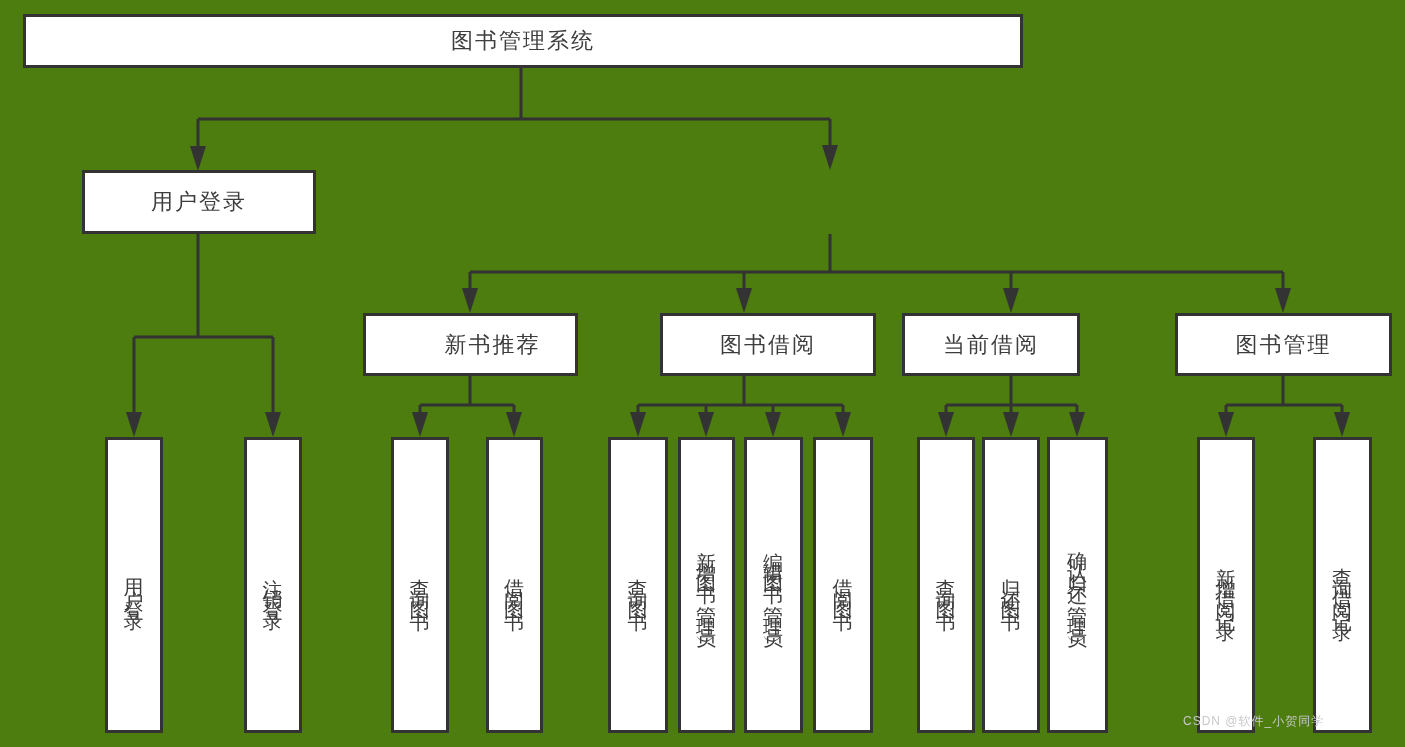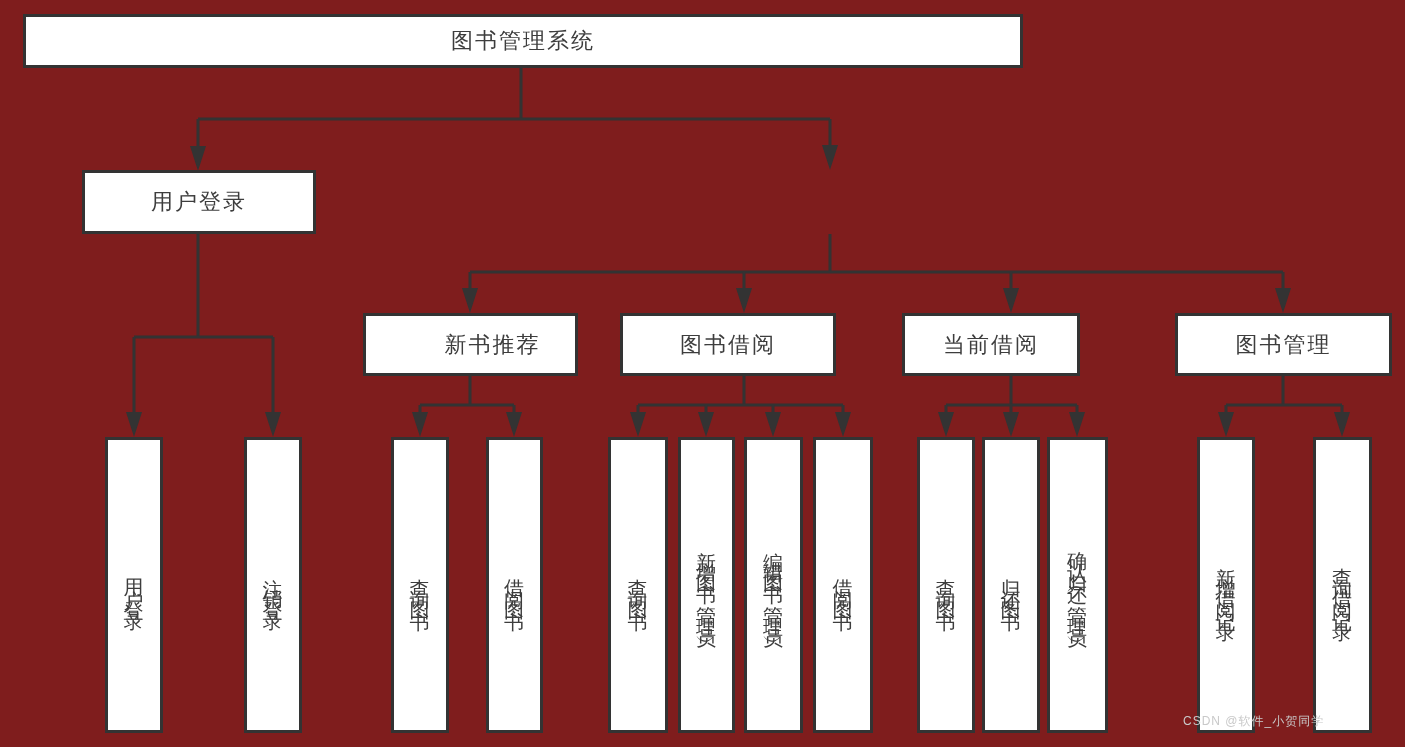--- a/index.html
+++ b/index.html
@@ -5,21 +5,21 @@
   html, body {
     margin: 0;
     padding: 0;
     background: #ffffff;
     font-family: "Liberation Sans", "DejaVu Sans", sans-serif;
   }
   #stage {
     position: relative;
     width: 1405px;
     height: 747px;
-    background: #7f1d1d;
+    background: #4d7c0f;
     overflow: hidden;
   }
   #connectors {
     position: absolute;
     left: 0;
     top: 0;
     z-index: 0;
   }
   .box {
     position: absolute;
@@ -138,21 +138,21 @@
     <span>图书管理系统</span>
   </div>
 
   <div class="box h" style="left:82px; top:170px; width:234px; height:64px;">
     <span>用户登录</span>
   </div>
 
   <div class="box h" style="left:363px; top:313px; width:215px; height:63px;padding-left:44px;">
     <span>新书推荐</span>
   </div>
-  <div class="box h" style="left:620px; top:313px; width:216px; height:63px;">
+  <div class="box h" style="left:660px; top:313px; width:216px; height:63px;">
     <span>图书借阅</span>
   </div>
   <div class="box h" style="left:902px; top:313px; width:178px; height:63px;">
     <span>当前借阅</span>
   </div>
   <div class="box h" style="left:1175px; top:313px; width:217px; height:63px;">
     <span>图书管理</span>
   </div>
 
   <div class="box v" style="left:105px; top:437px; width:58px; height:296px;">

